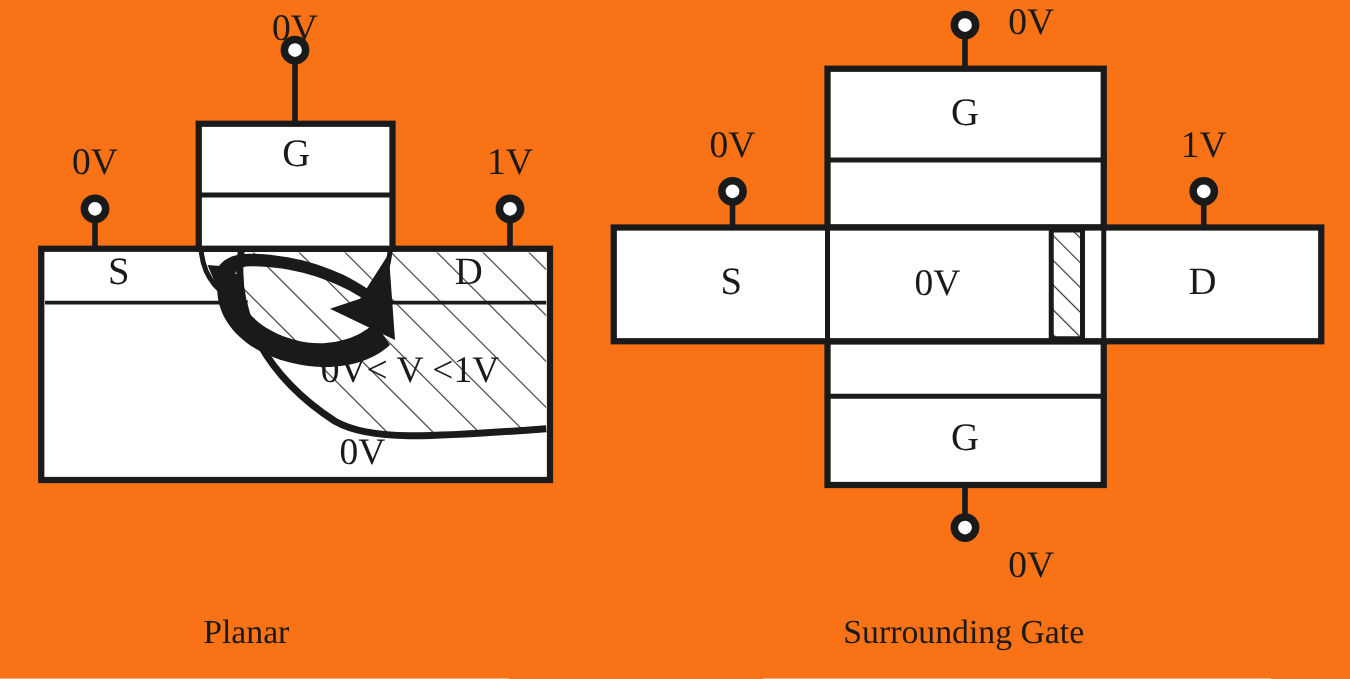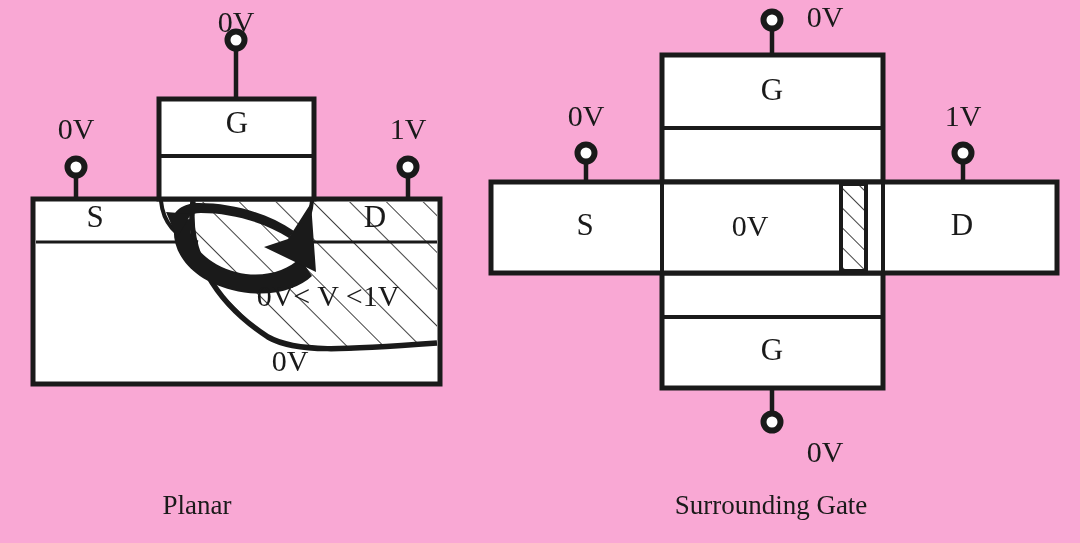--- a/index.html
+++ b/index.html
@@ -10,21 +10,21 @@
   body {
     width: 1080px;
     height: 543px;
     font-family: "Liberation Serif", "DejaVu Serif", serif;
     overflow: hidden;
   }
   #figure-root {
     position: relative;
     width: 1080px;
     height: 543px;
-    background: #f9a8d4;
+    background: #f97316;
   }
   svg.diagram-canvas {
     position: absolute;
     left: 0;
     top: 0;
     width: 1080px;
     height: 543px;
     display: block;
   }
   .stroke-heavy {

